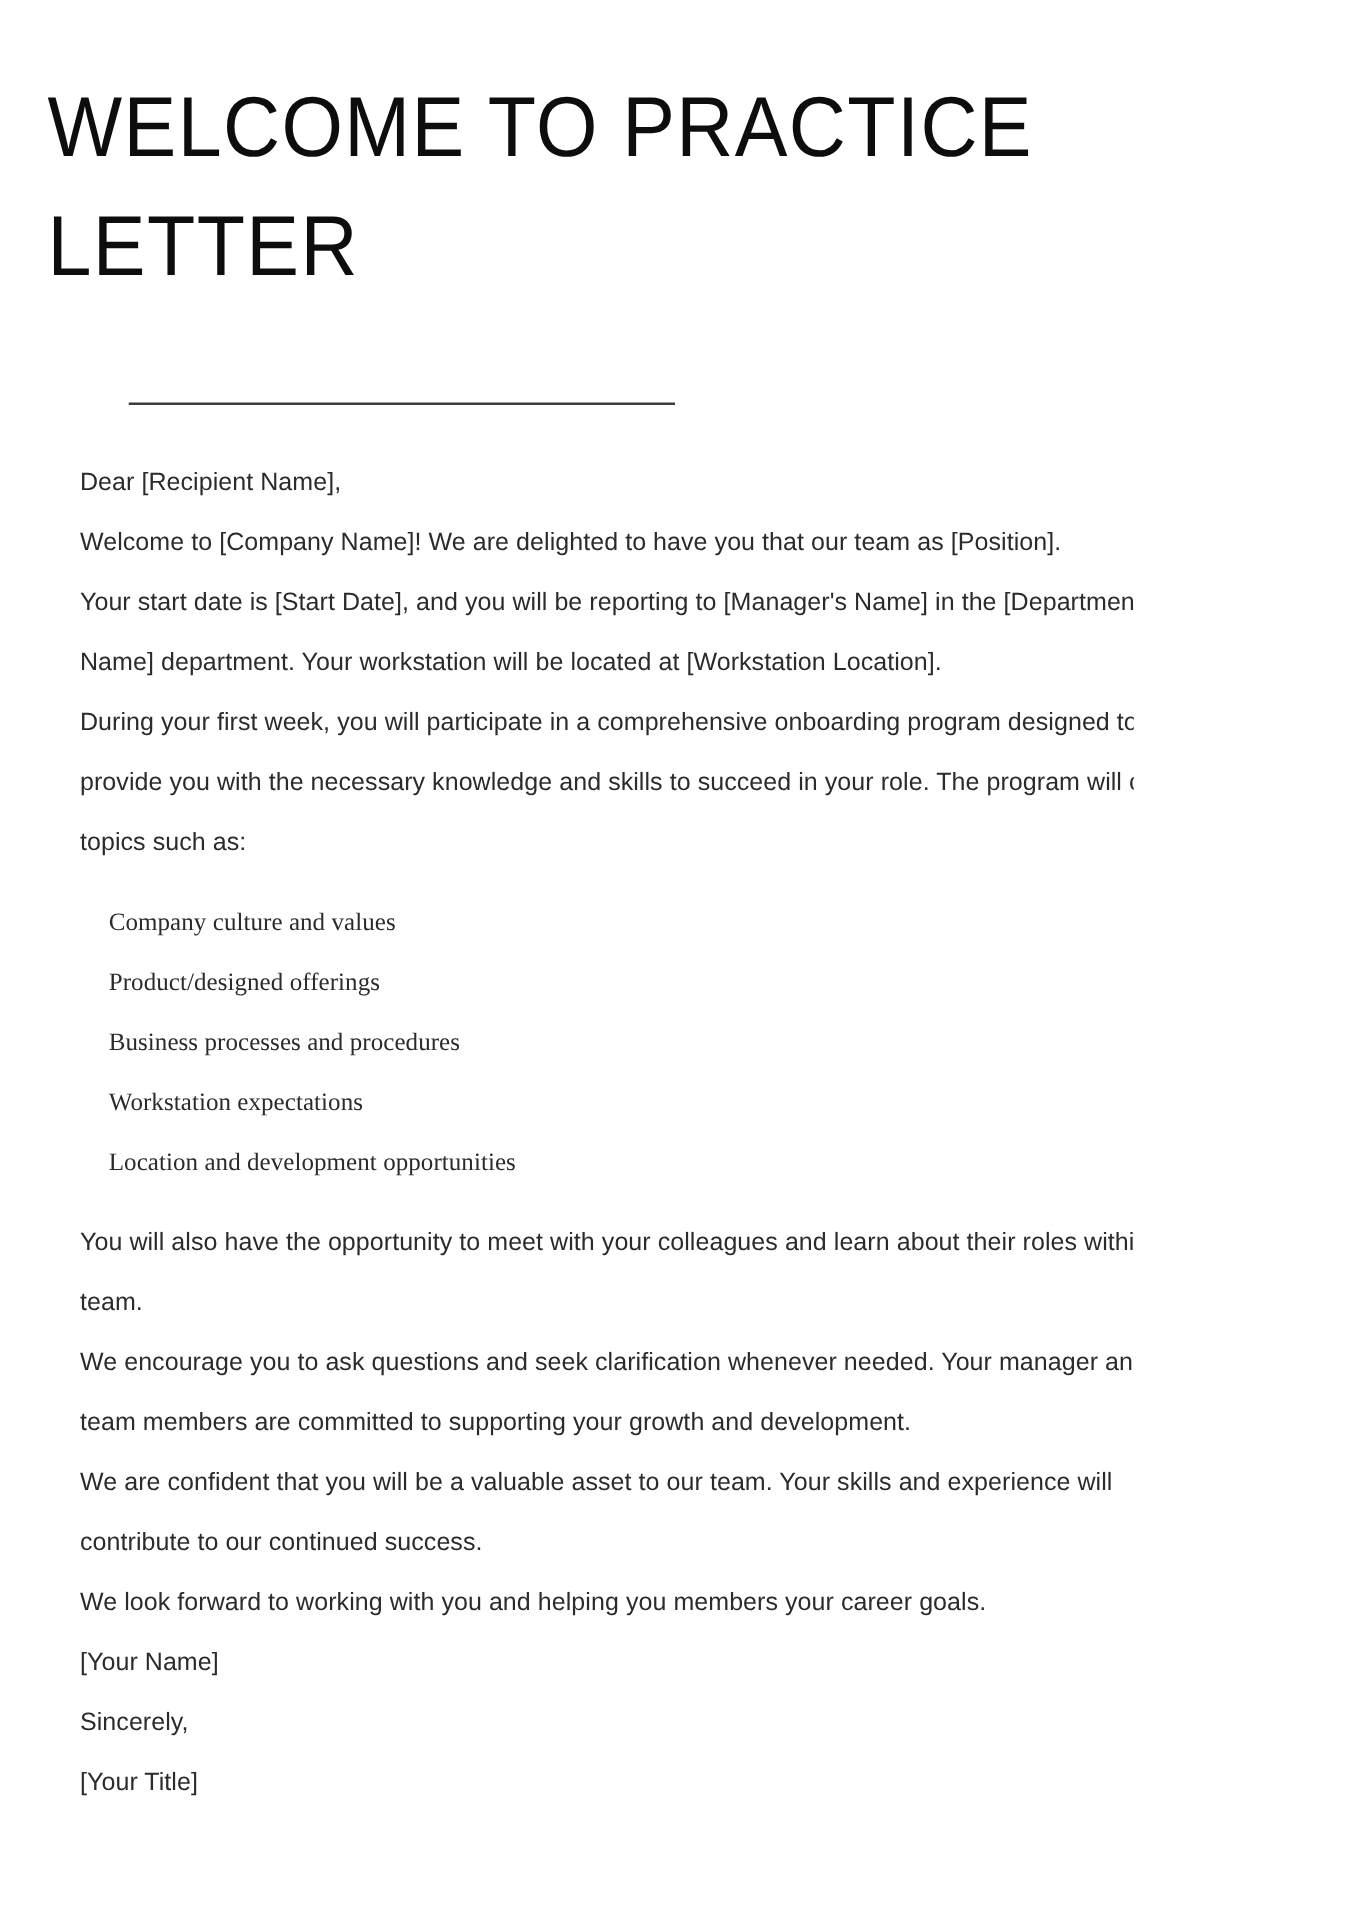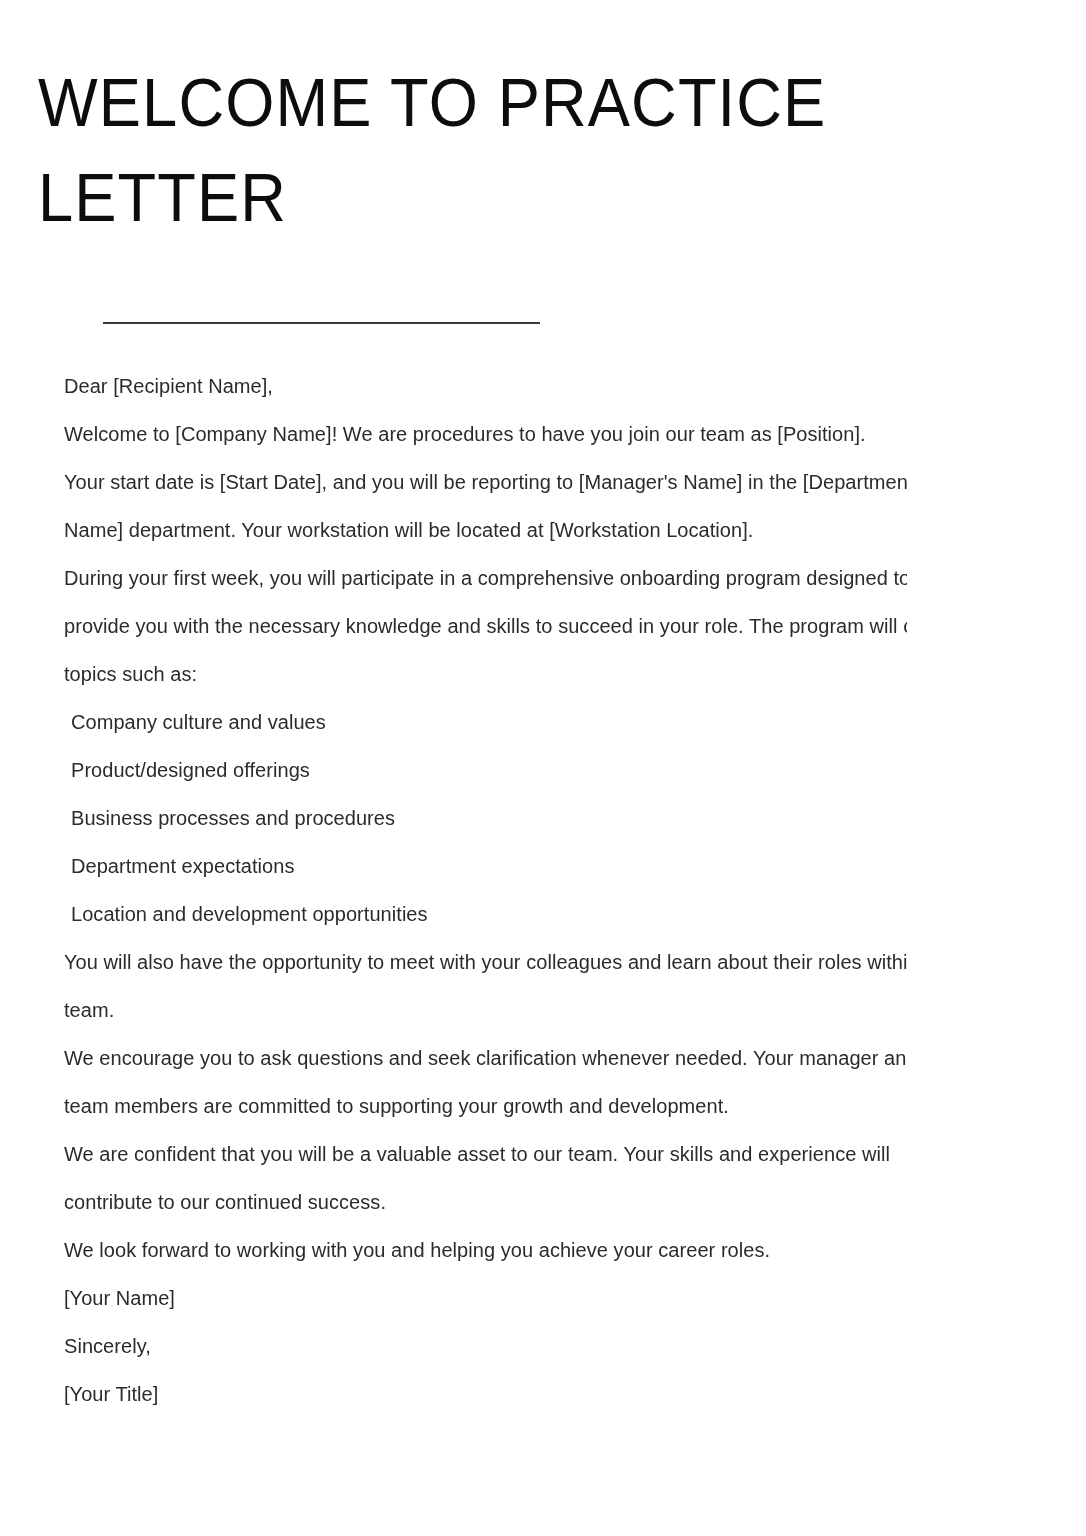--- a/index.html
+++ b/index.html
@@ -68,63 +68,64 @@
   }
 
   .letter-body p {
     margin: 0;
     padding: 0;
     text-align: left;
   }
 
   .letter-list {
     list-style: none;
-    margin: 0;
+    margin: 16px;
     padding: 0;
+    font-family: Liberation Serif, serif;
   }
 
   .letter-list li {
     margin: 0;
     padding: 0 0 0 7px;
   }
 </style>
 </head>
 <body>
 
 <div class="page">
 
   <h1 class="doc-title">WELCOME TO PRACTICE LETTER</h1>
 
   <hr class="divider">
 
   <div class="letter-body">
 
     <p>Dear [Recipient Name],</p>
 
-    <p>Welcome to [Company Name]! We are procedures to have you join our team as [Position].</p>
+    <p>Welcome to [Company Name]! We are delighted to have you that our team as [Position].</p>
 
     <p>Your start date is [Start Date], and you will be reporting to [Manager's Name] in the [Department Name] department. Your workstation will be located at [Workstation Location].</p>
 
     <p>During your first week, you will participate in a comprehensive onboarding program designed to provide you with the necessary knowledge and skills to succeed in your role. The program will cover topics such as:</p>
 
     <ul class="letter-list">
       <li>Company culture and values</li>
       <li>Product/designed offerings</li>
       <li>Business processes and procedures</li>
-      <li>Department expectations</li>
+      <li>Workstation expectations</li>
       <li>Location and development opportunities</li>
     </ul>
 
     <p>You will also have the opportunity to meet with your colleagues and learn about their roles within the team.</p>
 
     <p>We encourage you to ask questions and seek clarification whenever needed. Your manager and team members are committed to supporting your growth and development.</p>
 
     <p>We are confident that you will be a valuable asset to our team. Your skills and experience will contribute to our continued success.</p>
 
-    <p>We look forward to working with you and helping you achieve your career roles.</p>
+    <p>We look forward to working with you and helping you members your career goals.</p>
 
     <p>[Your Name]</p>
 
     <p>Sincerely,</p>
 
     <p>[Your Title]</p>
 
   </div>
 
 </div>

